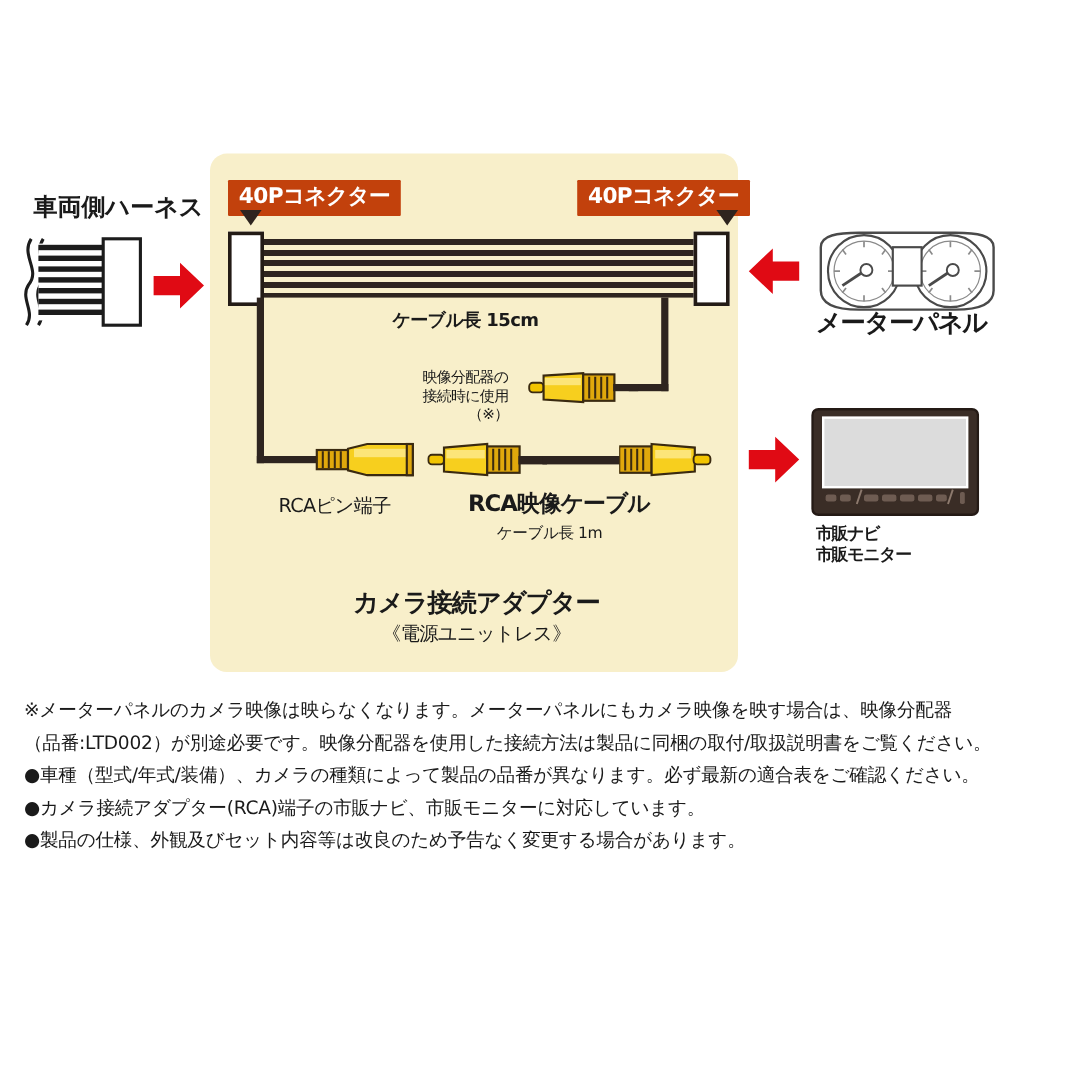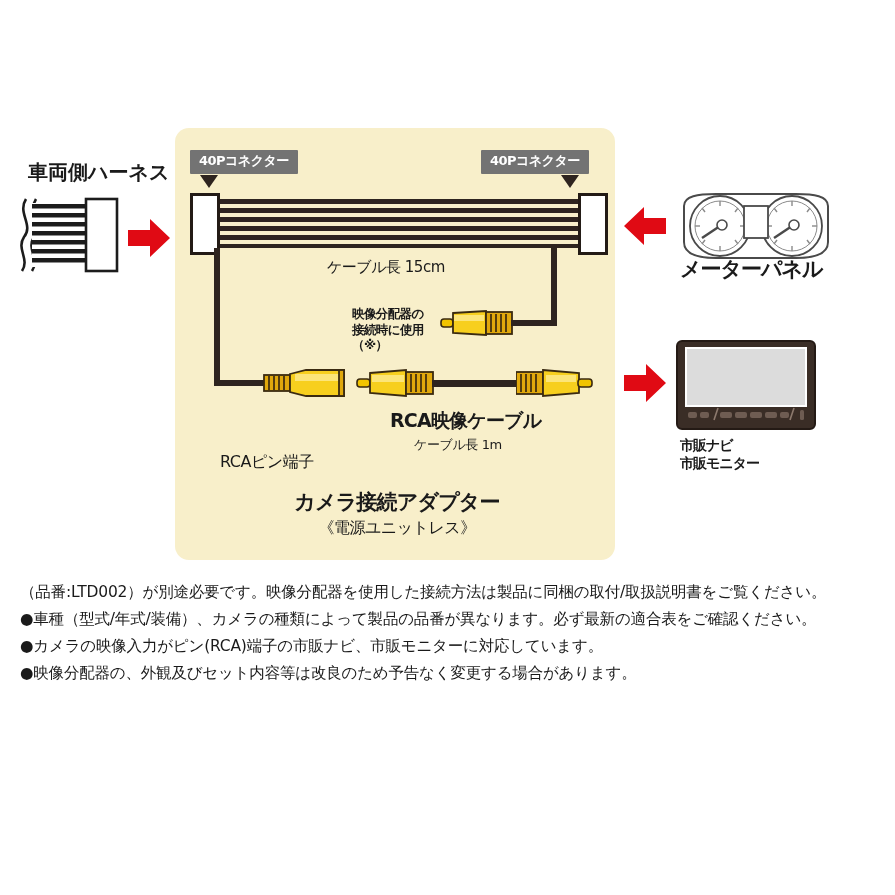--- a/index.html
+++ b/index.html
@@ -25,24 +25,24 @@
     left: 175px;
     top: 128px;
     width: 440px;
     height: 432px;
     background: #f8efca;
     border-radius: 14px;
   }
 
   
   .callout {
-    background: #737373;
+    background: #c2410c;
     color: #ffffff;
     font-weight: bold;
-    font-size: 13px;
+    font-size: 18px;
     letter-spacing: -0.5px;
     padding: 4px 9px 5px 9px;
     white-space: nowrap;
     line-height: 1.15;
     border-radius: 1px;
   }
   .callout-wrap { position: absolute; }
   .callout-tail {
     position: absolute;
     width: 0; height: 0;
@@ -145,29 +145,29 @@
   <div class="callout">40Pコネクター</div>
   <div class="callout-tail" style="right:10px; top:25px;"></div>
 </div>
 
 <div class="abs ribbon" style="left:216px; top:199px; width:368px; height:49px;"></div>
 
 <div class="abs connector-block" style="left:190px; top:193px; width:30px; height:62px;"></div>
 
 <div class="abs connector-block" style="left:578px; top:193px; width:30px; height:62px;"></div>
 
-<div class="lbl" style="left:327px; top:258px; font-size:15px; font-weight:normal; letter-spacing:-0.5px;">ケーブル長 15cm</div>
+<div class="lbl" style="left:327px; top:258px; font-size:15px; font-weight:bold; letter-spacing:-0.5px;">ケーブル長 15cm</div>
 
 <div class="abs wire" style="left:214px; top:248px; width:6px; height:138px;"></div>
 <div class="abs wire" style="left:214px; top:380px; width:52px; height:6px;"></div>
 
 <div class="abs wire" style="left:551px; top:248px; width:6px; height:78px;"></div>
 <div class="abs wire" style="left:524px; top:320px; width:33px; height:6px;"></div>
 
-<div class="lbl" style="left:352px; top:306px; font-size:12.5px; font-weight:bold; letter-spacing:-0.6px;">
+<div class="lbl" style="left:352px; top:306px; font-size:12.5px; font-weight:normal; letter-spacing:-0.6px;text-align:right;">
   <div>映像分配器の</div>
   <div>接続時に使用</div>
   <div>（※）</div>
 </div>
 
 <div class="abs" style="left:440px; top:306px; width:92px; height:34px;">
   <svg width="92" height="34" viewBox="0 0 92 34">
 
     <rect x="1" y="13" width="12" height="8" rx="3" fill="#f2c400" stroke="#3a2a10" stroke-width="1.6"></rect>
 
@@ -230,21 +230,21 @@
       <line x1="10" y1="9" x2="10" y2="27"></line>
       <line x1="15" y1="9" x2="15" y2="27"></line>
       <line x1="20" y1="9" x2="20" y2="27"></line>
     </g>
     <path d="M27 5 L63 8 L63 28 L27 31 Z" fill="#f7cf1e" stroke="#3a2a10" stroke-width="1.8"></path>
     <rect x="30" y="10" width="30" height="7" fill="#fde98a" opacity="0.85"></rect>
     <rect x="62" y="14" width="14" height="8" rx="3" fill="#f2c400" stroke="#3a2a10" stroke-width="1.6"></rect>
   </svg>
 </div>
 
-<div class="lbl" style="left:220px; top:412px; font-size:16px; letter-spacing:-0.5px;margin-top:40px;">RCAピン端子</div>
+<div class="lbl" style="left:232px; top:412px; font-size:16px; letter-spacing:-0.5px;">RCAピン端子</div>
 
 <div class="lbl lbl-bold" style="left:390px; top:409px; font-size:19px; letter-spacing:-0.8px;">RCA映像ケーブル</div>
 
 <div class="lbl" style="left:414px; top:437px; font-size:13px; letter-spacing:-0.4px;">ケーブル長 1m</div>
 
 <div class="lbl lbl-bold" style="left:305px; top:489px; font-size:21px; letter-spacing:-0.8px; transform:translateX(-50%); left:397px;">カメラ接続アダプター</div>
 <div class="lbl" style="top:518px; font-size:16px; letter-spacing:-0.5px; transform:translateX(-50%); left:397px;text-align:right;">《電源ユニットレス》</div>
 
 <div class="abs" style="left:622px; top:203px; width:46px; height:46px;">
   <svg width="46" height="46" viewBox="0 0 46 46">
@@ -320,17 +320,18 @@
     </g>
   </svg>
 </div>
 
 <div class="lbl lbl-bold" style="left:680px; top:437px; font-size:14px; letter-spacing:-1px;">
   <div>市販ナビ</div>
   <div>市販モニター</div>
 </div>
 
 <div id="notes">
+  <div class="note-line note-para">※メーターパネルのカメラ映像は映らなくなります。メーターパネルにもカメラ映像を映す場合は、映像分配器</div>
   <div class="note-line note-para">（品番:LTD002）が別途必要です。映像分配器を使用した接続方法は製品に同梱の取付/取扱説明書をご覧ください。</div>
   <div class="note-line note-para">●車種（型式/年式/装備）、カメラの種類によって製品の品番が異なります。必ず最新の適合表をご確認ください。</div>
-  <div class="note-line note-para">●カメラの映像入力がピン(RCA)端子の市販ナビ、市販モニターに対応しています。</div>
-  <div class="note-line note-para">●映像分配器の、外観及びセット内容等は改良のため予告なく変更する場合があります。</div>
+  <div class="note-line note-para">●カメラ接続アダプター(RCA)端子の市販ナビ、市販モニターに対応しています。</div>
+  <div class="note-line note-para">●製品の仕様、外観及びセット内容等は改良のため予告なく変更する場合があります。</div>
 </div>
 
 </body></html>

